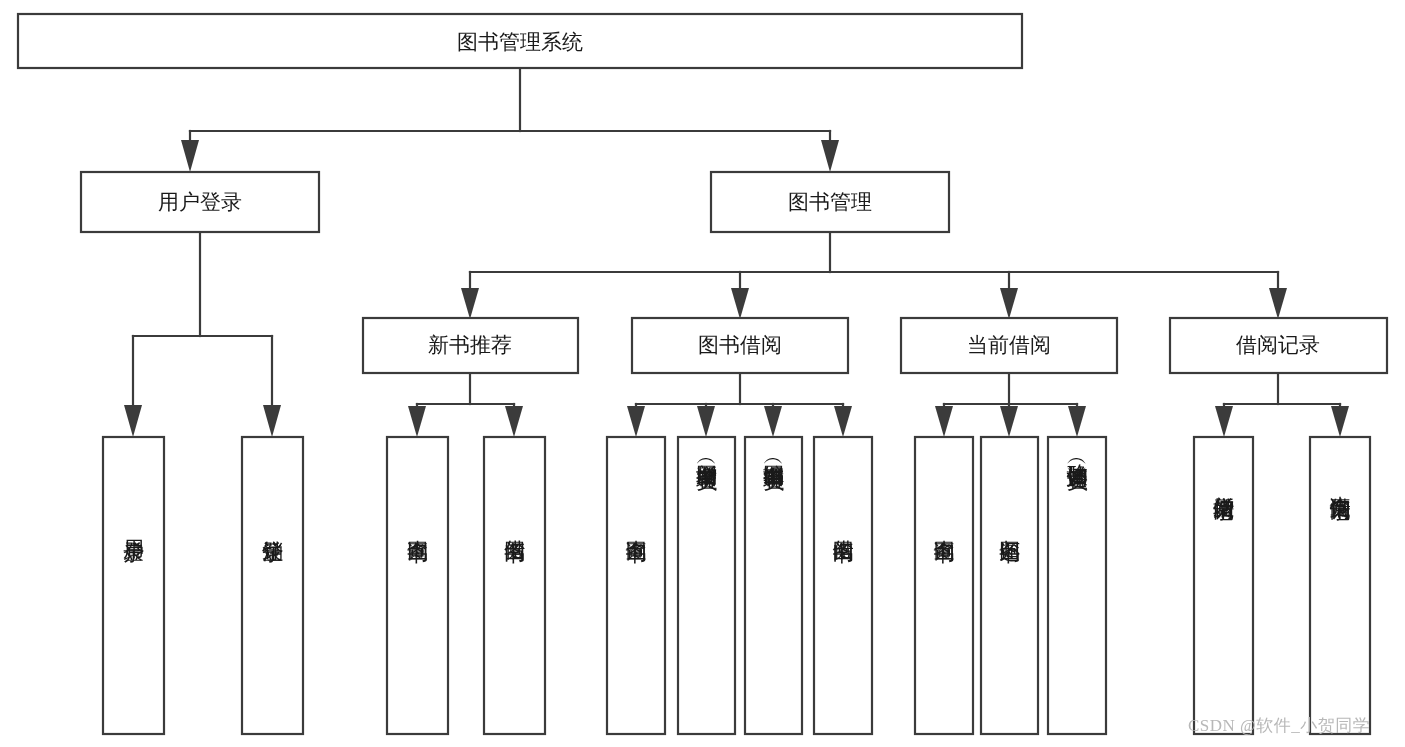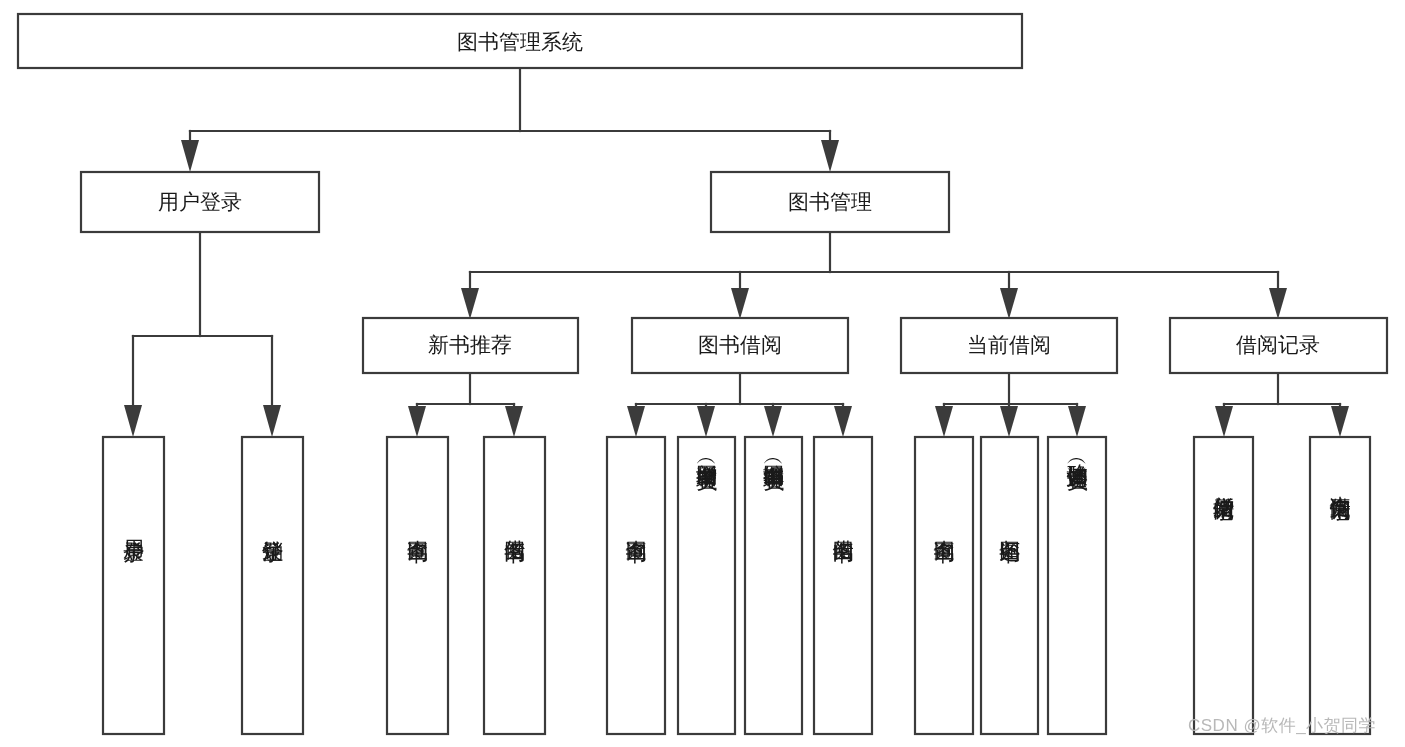--- a/index.html
+++ b/index.html
@@ -62,21 +62,21 @@
     position: absolute;
     display: flex;
     align-items: flex-start;
     justify-content: center;
     pointer-events: none;
   }
   .watermark {
     position: absolute;
     left: 1188px;
     top: 714px;
-    font-family: Liberation Sans, sans-serif;
+    font-family: Liberation Serif, serif;
     font-size: 17px;
     color: #b8b8b8;
     white-space: nowrap;
     letter-spacing: 0.5px;
   }
 </style>
 </head>
 <body>
 
 <div id="diagram-root">

